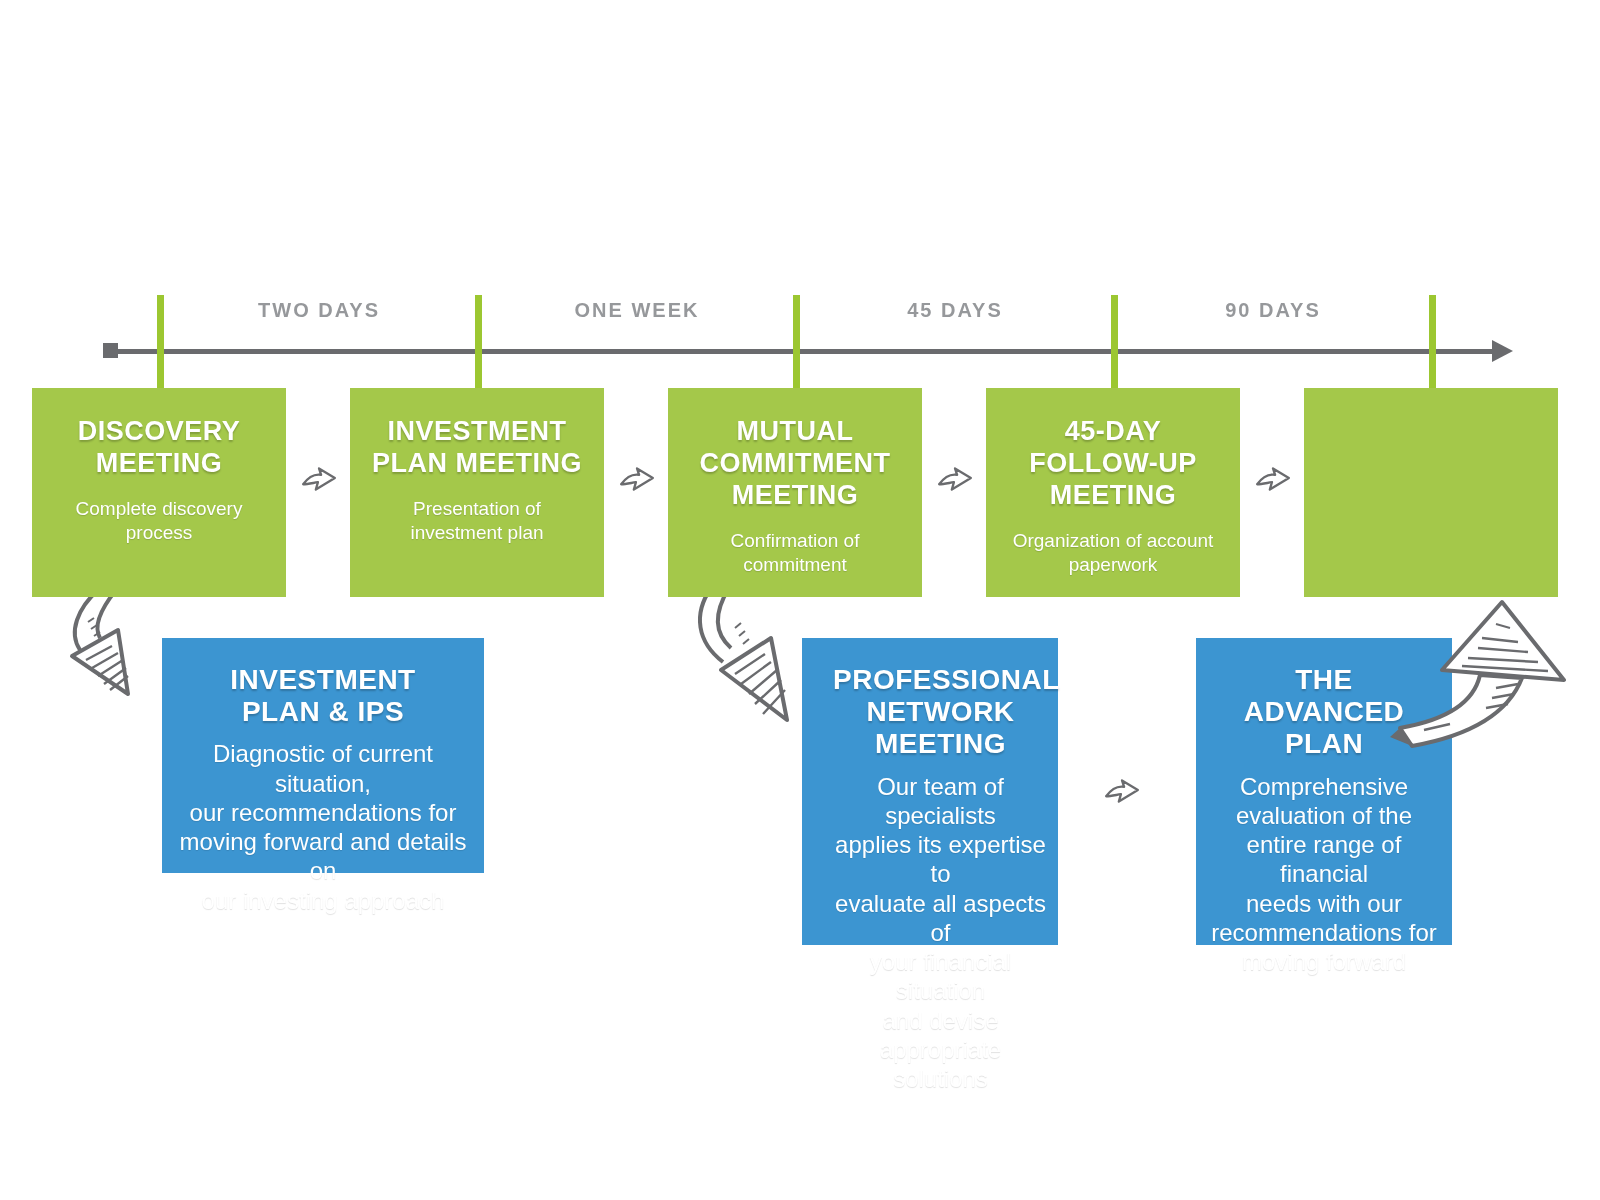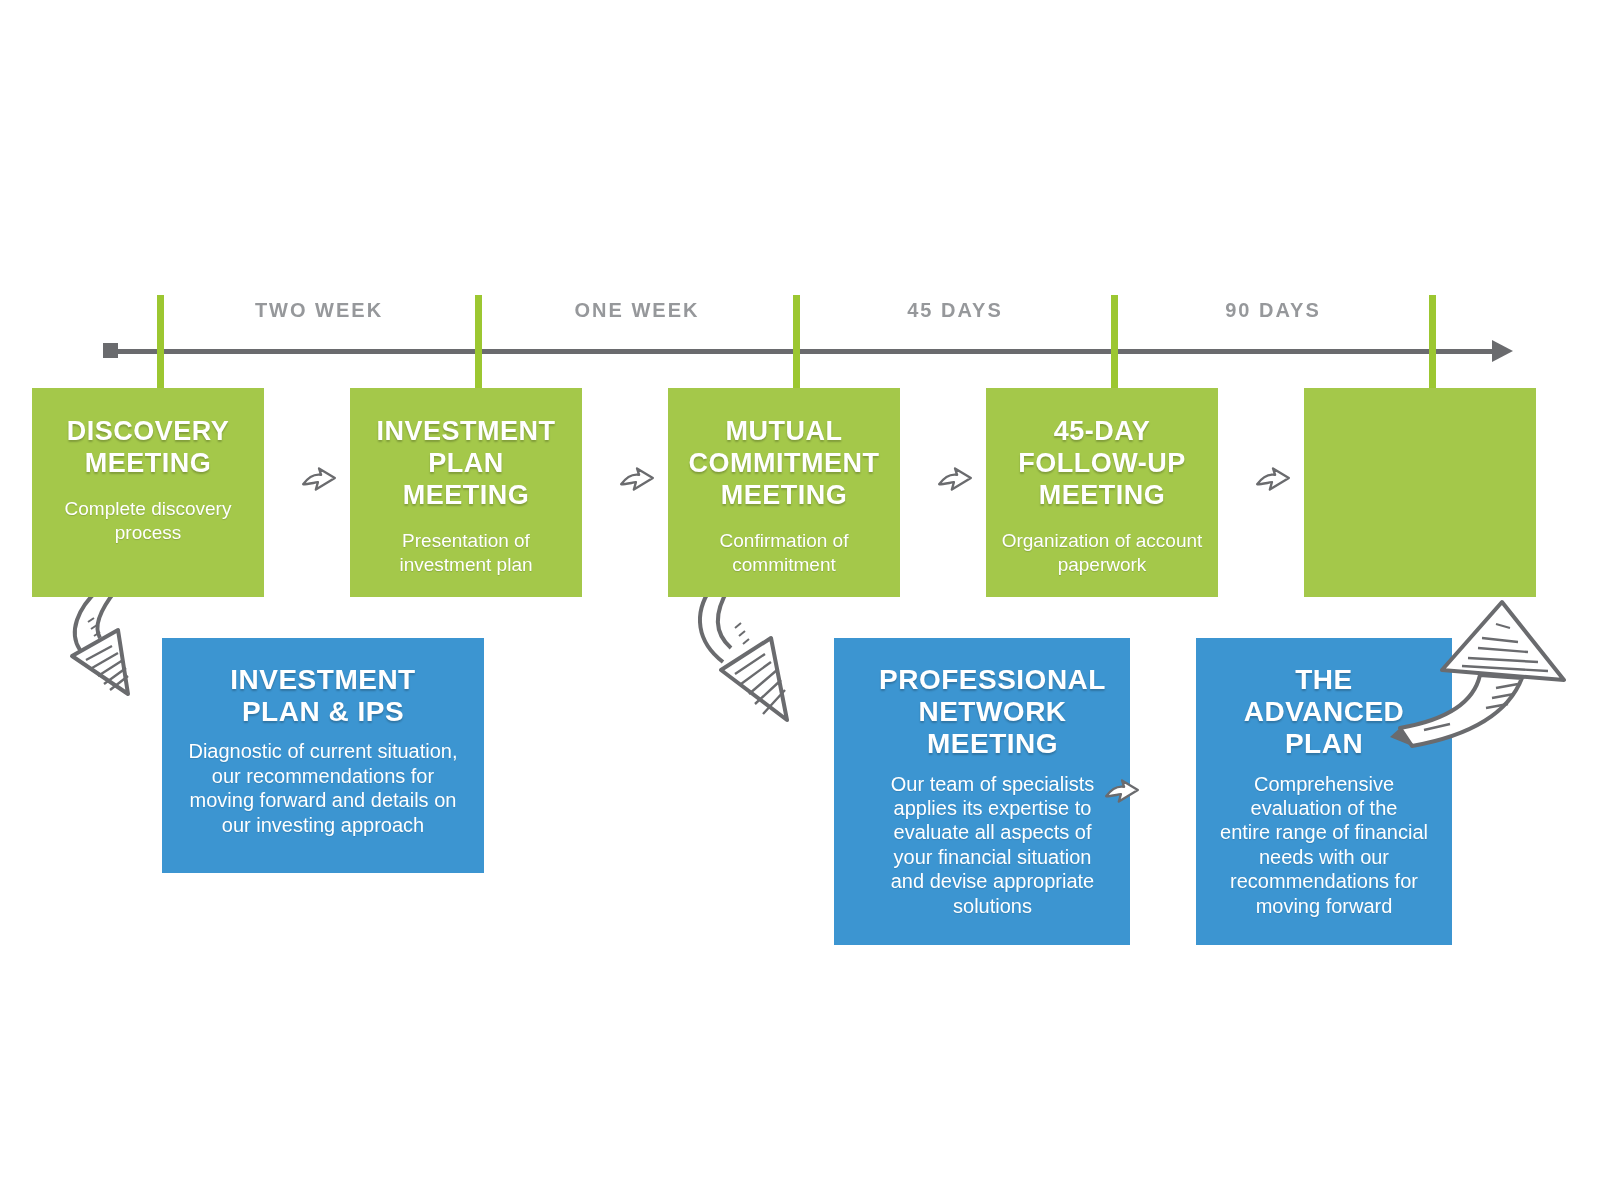--- a/index.html
+++ b/index.html
@@ -19,37 +19,37 @@
   .tl-arrowhead{left:1492px;top:340px;width:0;height:0;
     border-left:21px solid var(--gray);
     border-top:11px solid transparent;border-bottom:11px solid transparent;}
   .tick{top:295px;width:7px;height:94px;background:var(--tick);}
   .tick1{left:157px}.tick2{left:475px}.tick3{left:793px}.tick4{left:1111px}.tick5{left:1429px}
   .tl-label{top:299px;width:320px;text-align:center;font-size:20px;font-weight:bold;
     letter-spacing:2px;color:var(--graylabel);white-space:nowrap;}
   .lab1{left:159px}.lab2{left:477px}.lab3{left:795px}.lab4{left:1113px}
 
   
-  .step{top:388px;width:232px;height:209px;background:var(--green);color:#fff;
+  .step{top:388px;width:254px;height:209px;background:var(--green);color:#fff;
     text-align:center;box-sizing:border-box;padding:28px 12px 0 12px;}
   .s1{left:32px}.s2{left:350px}.s3{left:668px}.s4{left:986px}.s5{left:1304px}
   .step-title{font-size:27px;font-weight:bold;line-height:1.18;letter-spacing:.5px;
     white-space:pre-line;text-shadow:0 2px 2px rgba(0,0,0,.22);}
   .step-desc{margin-top:17px;font-size:19px;line-height:1.3;white-space:pre-line;
     text-shadow:0 1px 1px rgba(0,0,0,.15);}
 
   
   .callout{top:638px;background:var(--blue);color:#fff;text-align:center;
     box-sizing:border-box;padding:26px 10px 0 10px;}
   .c1{left:162px;width:322px;height:235px;}
-  .c2{left:834px;width:296px;height:307px;padding-left:31px;}
+  .c2{left:802px;width:256px;height:307px;padding-left:31px;}
   .c3{left:1156px;width:256px;height:307px;margin-left:40px;}
   .callout-title{font-size:28px;font-weight:bold;line-height:1.15;letter-spacing:.5px;
     white-space:pre-line;text-shadow:0 2px 2px rgba(0,0,0,.22);}
-  .callout-desc{margin-top:11px;font-size:20px;line-height:1.22;white-space:pre-line;
+  .callout-desc{margin-top:11px;font-size:24px;line-height:1.22;white-space:pre-line;
     text-shadow:0 1px 1px rgba(0,0,0,.12);}
 
   
   .gap-arrow{top:464px;width:38px;height:30px;}
   .ga1{left:300px}.ga2{left:618px}.ga3{left:936px}.ga4{left:1254px}
   .blue-gap-arrow{left:1103px;top:776px;width:38px;height:30px;}
 
   
   .curve-a{left:38px;top:588px;width:115px;height:112px;}
   .curve-b{left:683px;top:586px;width:135px;height:144px;}
@@ -63,21 +63,21 @@
 <div class="abs tl-square"></div>
 <div class="abs tl-line"></div>
 <div class="abs tl-arrowhead"></div>
 
 <div class="abs tick tick1"></div>
 <div class="abs tick tick2"></div>
 <div class="abs tick tick3"></div>
 <div class="abs tick tick4"></div>
 <div class="abs tick tick5"></div>
 
-<div class="abs tl-label lab1">TWO WEEK</div>
+<div class="abs tl-label lab1">TWO DAYS</div>
 <div class="abs tl-label lab2">ONE WEEK</div>
 <div class="abs tl-label lab3">45 DAYS</div>
 <div class="abs tl-label lab4">90 DAYS</div>
 
 <div class="abs curve-a">
   <svg width="115" height="112" viewBox="0 0 115 112" fill="none">
     <path d="M60,2 C40,20 30,44 42,62" stroke="#6a6b6e" stroke-width="4" fill="none"></path>
     <path d="M78,2 C62,22 55,38 62,50" stroke="#6a6b6e" stroke-width="4" fill="none"></path>
     <path d="M34,68 L80,42 L90,106 Z" fill="#ffffff" stroke="#6a6b6e" stroke-width="4" stroke-linejoin="round"></path>
     <path d="M48,72 L74,58 M54,80 L80,65 M60,88 L85,72 M66,96 L88,80 M72,102 L90,88" stroke="#6a6b6e" stroke-width="2.4"></path>

